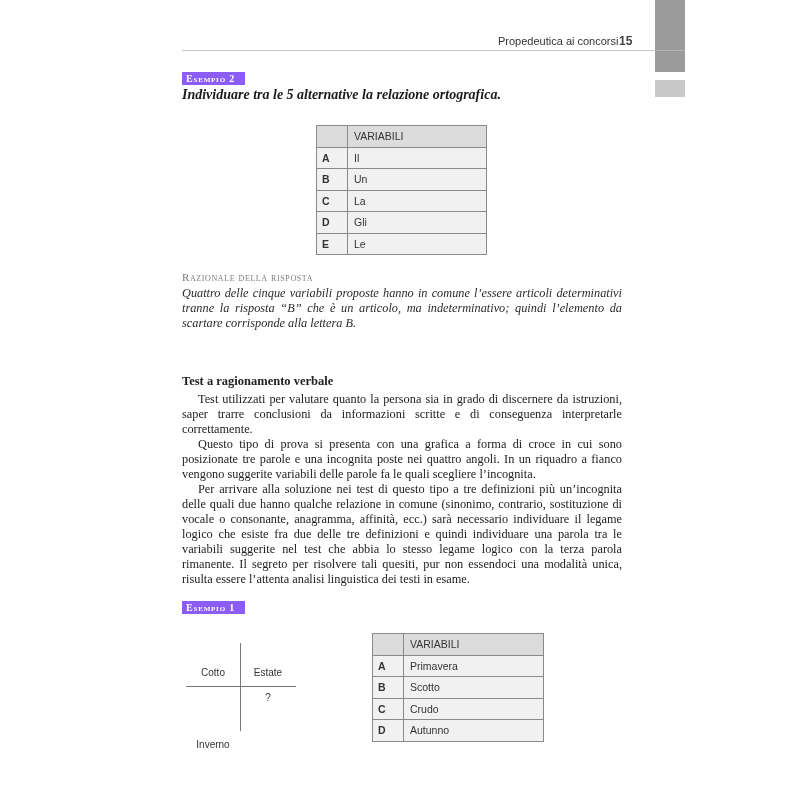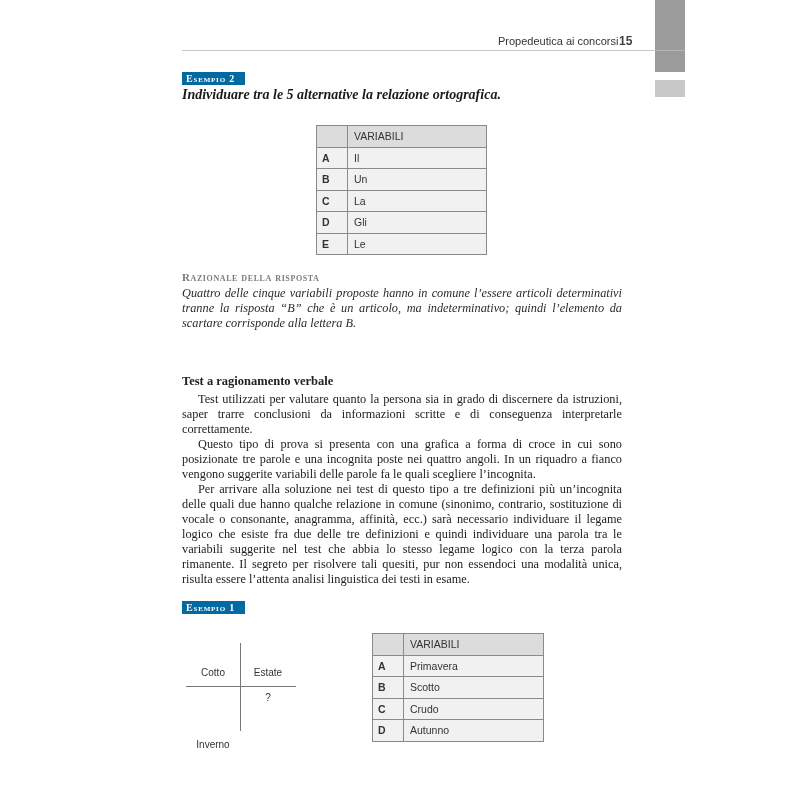--- a/index.html
+++ b/index.html
@@ -6,36 +6,36 @@
     html, body { width: 800px; height: 800px; background: #ffffff; overflow: hidden; }
     body { position: relative; font-family: "Liberation Serif", "DejaVu Serif", serif; color: #222; }
 
     .header-line { position: absolute; left: 182px; top: 50px; width: 473px; height: 1px; background: #c8c8c8; }
     .running-title { position: absolute; left: 498px; top: 35px; font-family: "Liberation Sans", "DejaVu Sans", sans-serif; font-size: 11px; color: #333; }
     .page-number { position: absolute; left: 619px; top: 34px; font-family: "Liberation Sans", "DejaVu Sans", sans-serif; font-size: 12px; font-weight: bold; color: #404040; }
     .tab-dark { position: absolute; left: 655px; top: 0; width: 30px; height: 72px; background: #9b9b9b; }
     .tab-dark-line { position: absolute; left: 655px; top: 50px; width: 30px; height: 1px; background: #b5b5b5; }
     .tab-light { position: absolute; left: 655px; top: 80px; width: 30px; height: 17px; background: #c8c8c8; }
 
-    .badge { position: absolute; height: 13px; background: #0369a1; color: #fff; font-family: "Liberation Serif", "DejaVu Serif", serif; font-size: 10px; font-weight: bold; letter-spacing: 0.8px; font-variant: small-caps; padding: 0 4px; line-height: 13px; }
+    .badge { position: absolute; height: 13px; background: #8b5cf6; color: #fff; font-family: "Liberation Serif", "DejaVu Serif", serif; font-size: 10px; font-weight: bold; letter-spacing: 0.8px; font-variant: small-caps; padding: 0 4px; line-height: 13px; }
     .badge-2 { left: 182px; top: 72px; width: 63px; }
     .badge-1 { left: 182px; top: 601px; width: 63px; }
 
     .instruction { position: absolute; left: 182px; top: 87px; font-size: 14px; font-style: italic; font-weight: bold; color: #1a1a1a; }
 
     table.var { position: absolute; border-collapse: collapse; font-family: "Liberation Sans", "DejaVu Sans", sans-serif; font-size: 10.5px; color: #333; }
     table.var td, table.var th { border: 1px solid #8a8a8a; height: 21.5px; padding: 0 6px; text-align: left; font-weight: normal; }
     table.var th { background: #dcdcdc; }
     table.var td.letter { width: 31px; font-weight: bold; text-align: left; padding-left: 5px; background: #f1f1f1; }
     table.var td.val { background: #f1f1f1; }
     table.var th.corner { width: 31px; }
     .table-1 { left: 316px; top: 125px; width: 171px; }
     .table-2 { left: 372px; top: 633px; width: 172px; }
 
-    .rationale-title { position: absolute; left: 182px; top: 271px; font-size: 11px; font-weight: bold; color: #7b7b7b; font-variant: small-caps; letter-spacing: 0.6px; }
+    .rationale-title { position: absolute; left: 182px; top: 271px; font-size: 11px; font-weight: normal; color: #7b7b7b; font-variant: small-caps; letter-spacing: 0.6px; }
     .rationale-text { position: absolute; left: 182px; top: 286px; width: 440px; font-size: 12.3px; font-style: italic; line-height: 15px; color: #2a2a2a; text-align: justify; }
 
     .section-title { position: absolute; left: 182px; top: 374px; font-size: 12.5px; font-weight: bold; color: #222; }
     .body-text { position: absolute; left: 182px; width: 440px; font-size: 12.3px; line-height: 15px; color: #222; text-align: justify; text-indent: 16px; }
     .p1 { top: 392px; }
     .p2 { top: 437px; }
     .p3 { top: 482px; }
 
     .cross { position: absolute; left: 186px; top: 643px; width: 110px; height: 90px; font-family: "Liberation Sans", "DejaVu Sans", sans-serif; font-size: 10px; color: #333; }
     .cross .v-line { position: absolute; left: 54px; top: 0; width: 1px; height: 88px; background: #777; }

